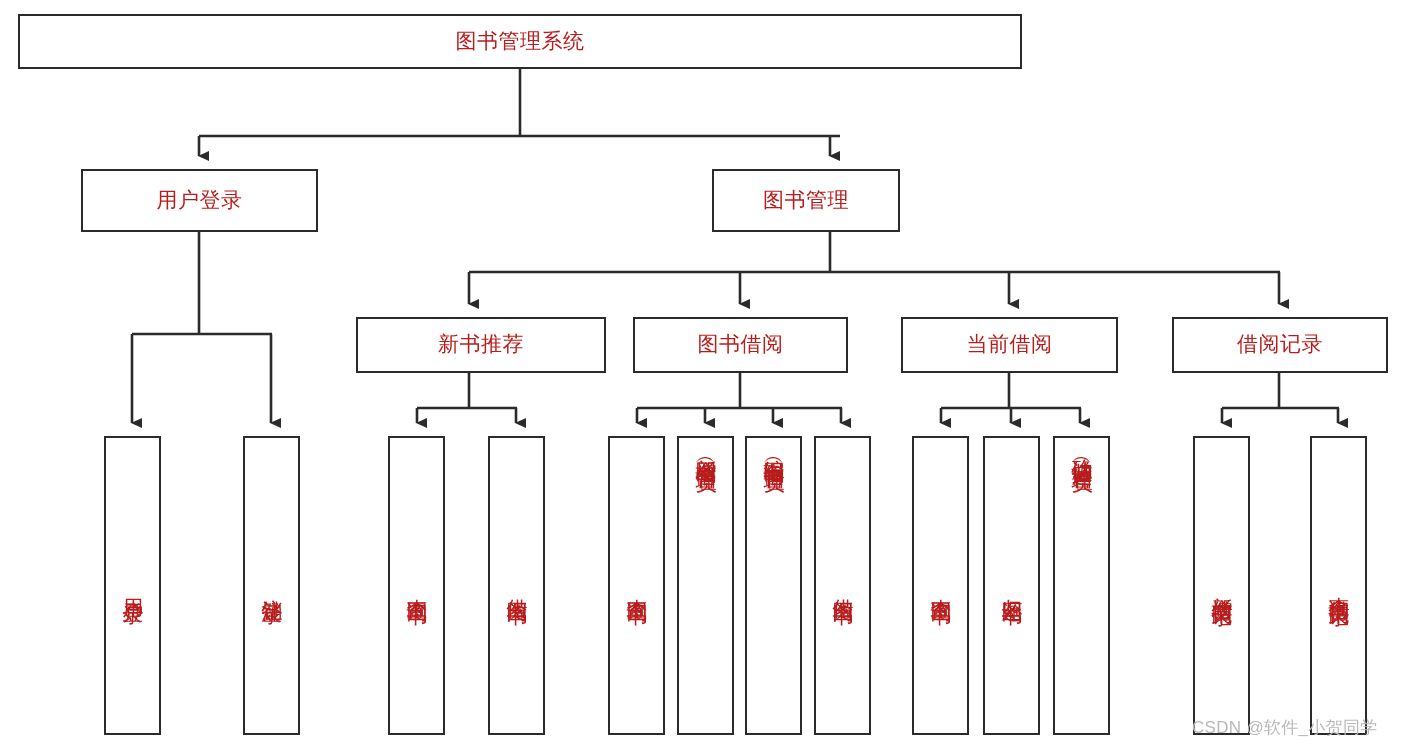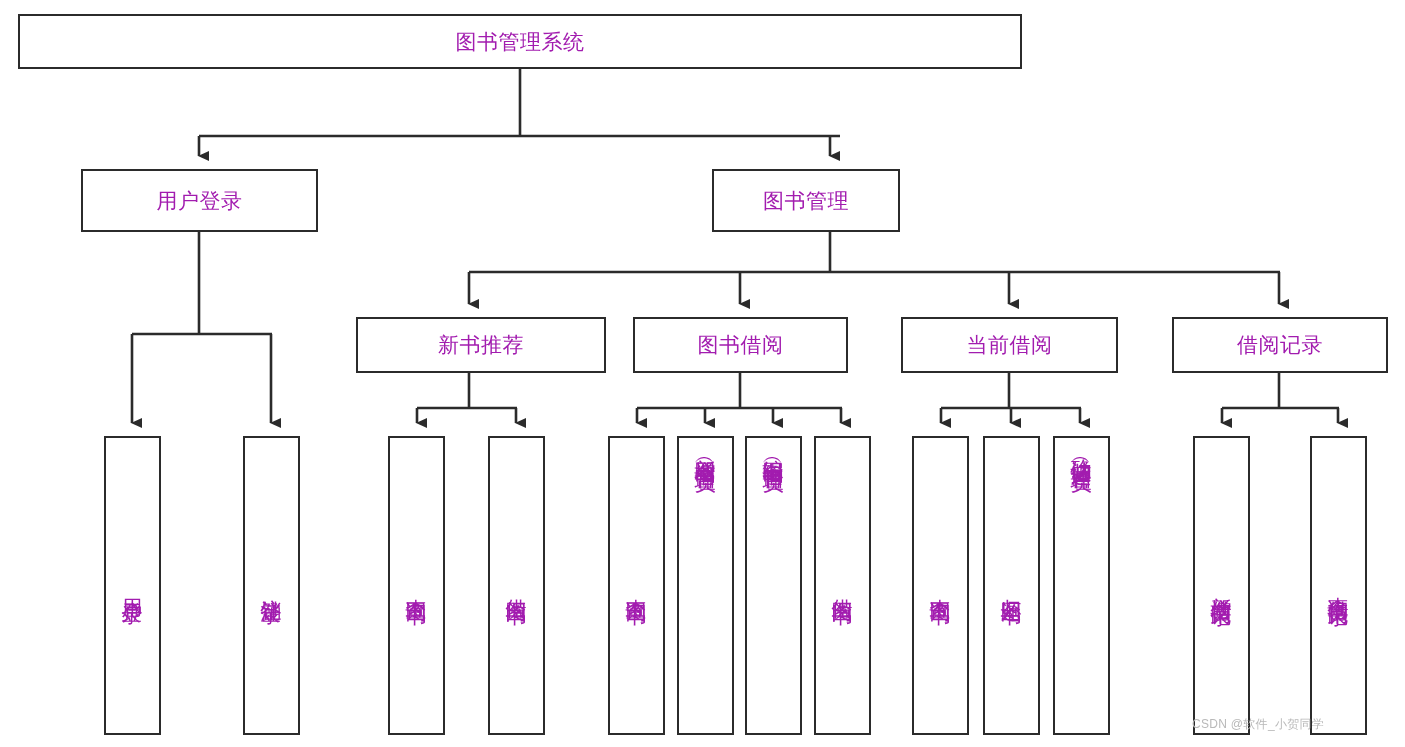--- a/index.html
+++ b/index.html
@@ -26,21 +26,22 @@
     pointer-events: none;
   }
   .node {
     position: absolute;
     box-sizing: border-box;
     background: #ffffff;
     border: 2.5px solid #2b2b2b;
     display: flex;
     align-items: center;
     justify-content: center;
-    color: #a21caf;
+    color: #b91c1c;
+    font-family: Liberation Serif, serif;
   }
   .node.horizontal .node-label {
     writing-mode: horizontal-tb;
     font-size: 21px;
     line-height: 1.2;
     letter-spacing: 0.5px;
     white-space: nowrap;
   }
   .node.vertical {
     align-items: flex-start;
@@ -54,21 +55,21 @@
     letter-spacing: 2px;
     line-height: 1.0;
     white-space: nowrap;
   }
   .node.vertical.centered {
     align-items: center;
     padding-top: 0;
   }
   .watermark {
     position: absolute;
-    font-size: 12px;
+    font-size: 17px;
     color: #b9b9b9;
     white-space: nowrap;
     letter-spacing: 0.3px;
   }
 </style>
 </head>
 <body>
 
 <div id="diagram-root">
 

